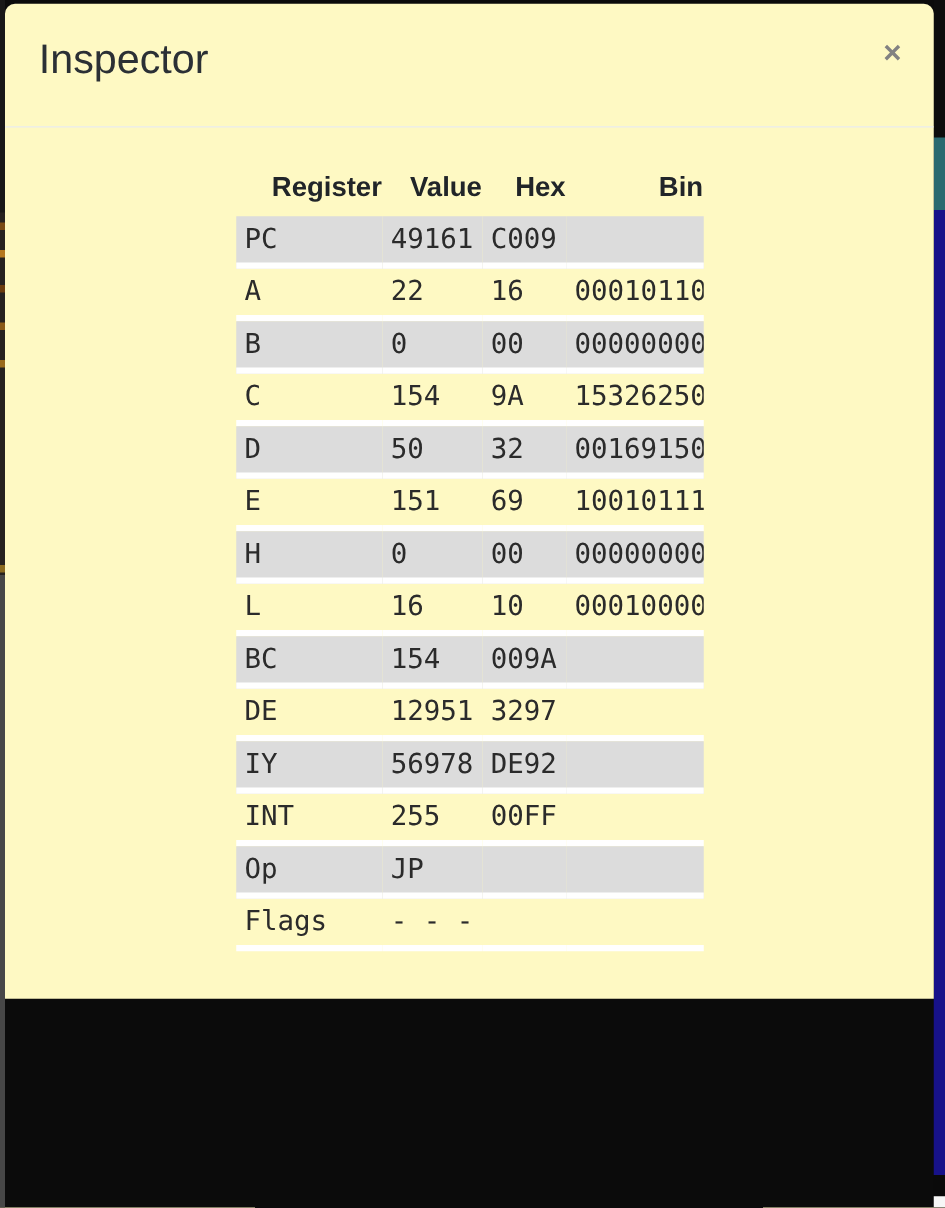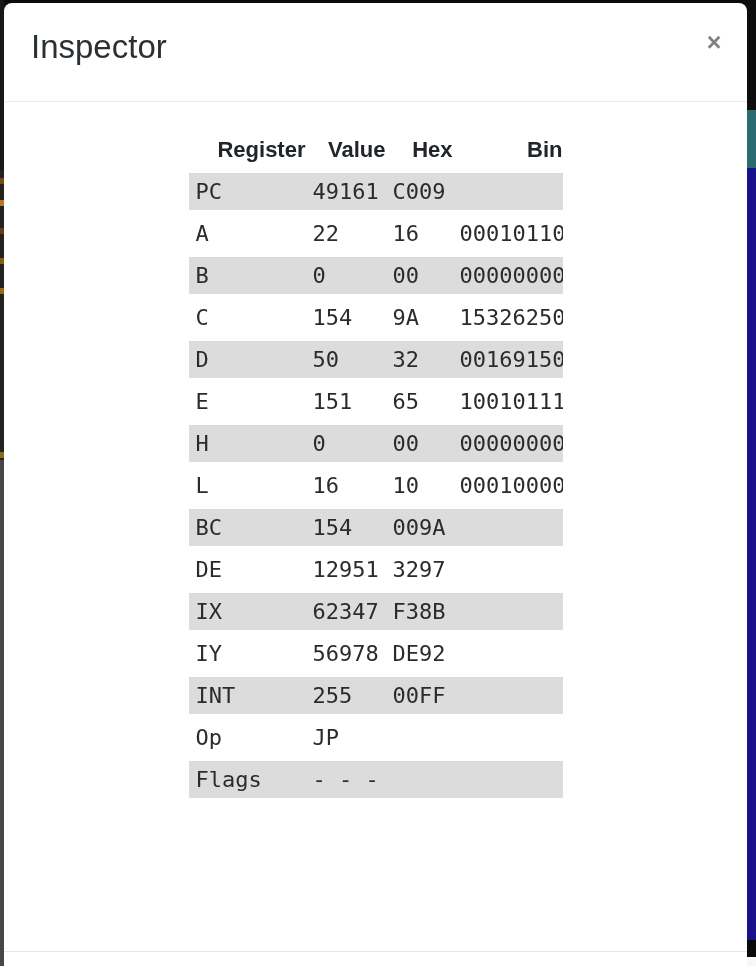--- a/index.html
+++ b/index.html
@@ -22,22 +22,22 @@
 
   .right-strip { position: absolute; right: 0; top: 0; width: 9px; height: 966px; background: #0d0d0d; }
   .right-strip .seg-teal  { position:absolute; left:0; top:110px; width:9px; height:58px;  background:#2a6a70; }
   .right-strip .seg-navy  { position:absolute; left:0; top:168px; width:9px; height:772px; background:#171289; }
   .right-strip .seg-black { position:absolute; left:0; top:940px; width:9px; height:17px;  background:#0a0a0a; }
   .right-strip .seg-white { position:absolute; left:0; top:957px; width:9px; height:9px;   background:#f7f7f7; }
 
   
   .modal {
     position: absolute; left: 4px; top: 3px;
-    width: 743px; height: 963px;
-    background: #ffffff;
+    width: 743px; height: 796px;
+    background: #fef9c3;
     border-radius: 8px 8px 0 0;
     overflow: hidden;
   }
   .modal-header {
     position: relative;
     height: 98px;
     border-bottom: 1px solid #e9ecef;
   }
   .modal-title {
     position: absolute; left: 27px; top: 26px;
@@ -166,21 +166,21 @@
           </tr>
           <tr>
             <td>D</td>
             <td>50</td>
             <td>32</td>
             <td>00169150</td>
           </tr>
           <tr>
             <td>E</td>
             <td>151</td>
-            <td>65</td>
+            <td>69</td>
             <td>10010111</td>
           </tr>
           <tr>
             <td>H</td>
             <td>0</td>
             <td>00</td>
             <td>00000000</td>
           </tr>
           <tr>
             <td>L</td>
@@ -194,26 +194,20 @@
             <td>009A</td>
             <td></td>
           </tr>
           <tr>
             <td>DE</td>
             <td>12951</td>
             <td>3297</td>
             <td></td>
           </tr>
           <tr>
-            <td>IX</td>
-            <td>62347</td>
-            <td>F38B</td>
-            <td></td>
-          </tr>
-          <tr>
             <td>IY</td>
             <td>56978</td>
             <td>DE92</td>
             <td></td>
           </tr>
           <tr>
             <td>INT</td>
             <td>255</td>
             <td>00FF</td>
             <td></td>

